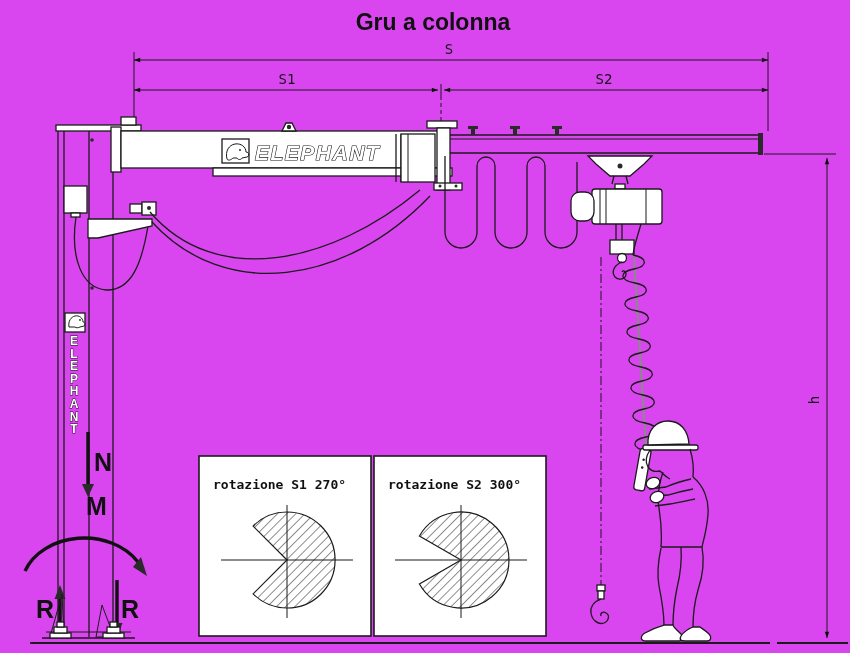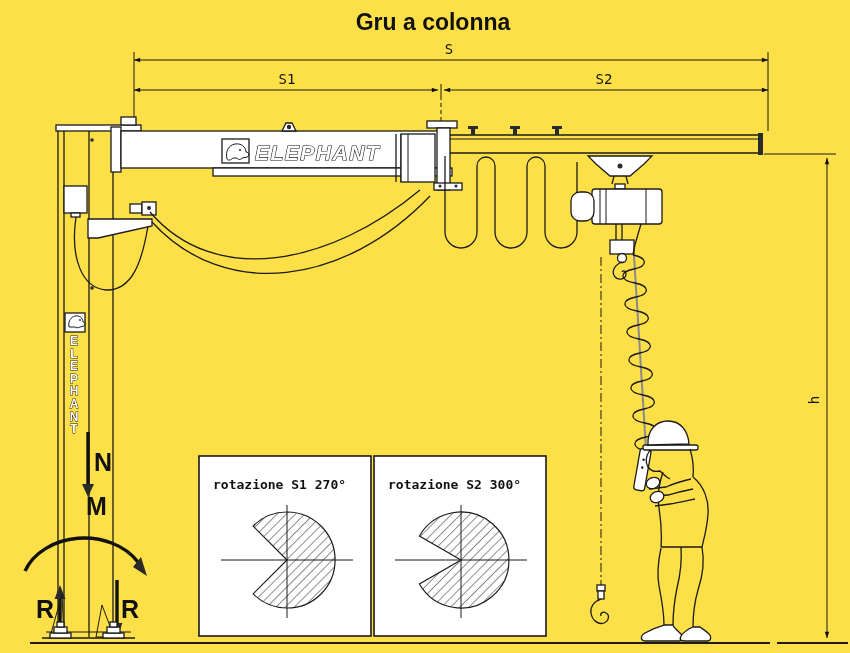--- a/index.html
+++ b/index.html
@@ -1,16 +1,16 @@
 <!DOCTYPE html>
 <html><head>
 <meta charset="utf-8">
 <style>
   html,body { margin:0; padding:0; background:#fff; }
-  .stage { position:relative; width:850px; height:653px; background:#fde047; overflow:hidden;
+  .stage { position:relative; width:850px; height:653px; background:#d946ef; overflow:hidden;
            font-family:"Liberation Sans", sans-serif; }
   svg { display:block; }
   text { fill:#111; }
   .t-title { font:bold 23px "Liberation Sans", sans-serif; }
   .t-dim   { font:14px "DejaVu Sans Mono", monospace; }
   .t-cap   { font:bold 13px "DejaVu Sans Mono", monospace; }
   .t-force { font:bold 25px "Liberation Sans", sans-serif; }
   .t-logo  { font:bold italic 21px "Liberation Sans", sans-serif; fill:#fff; stroke:#111;
              stroke-width:1.2px; paint-order:stroke; letter-spacing:1.5px; }
   .t-brandv{ font:bold 12px "Liberation Sans", sans-serif; fill:#fff; stroke:#111;

